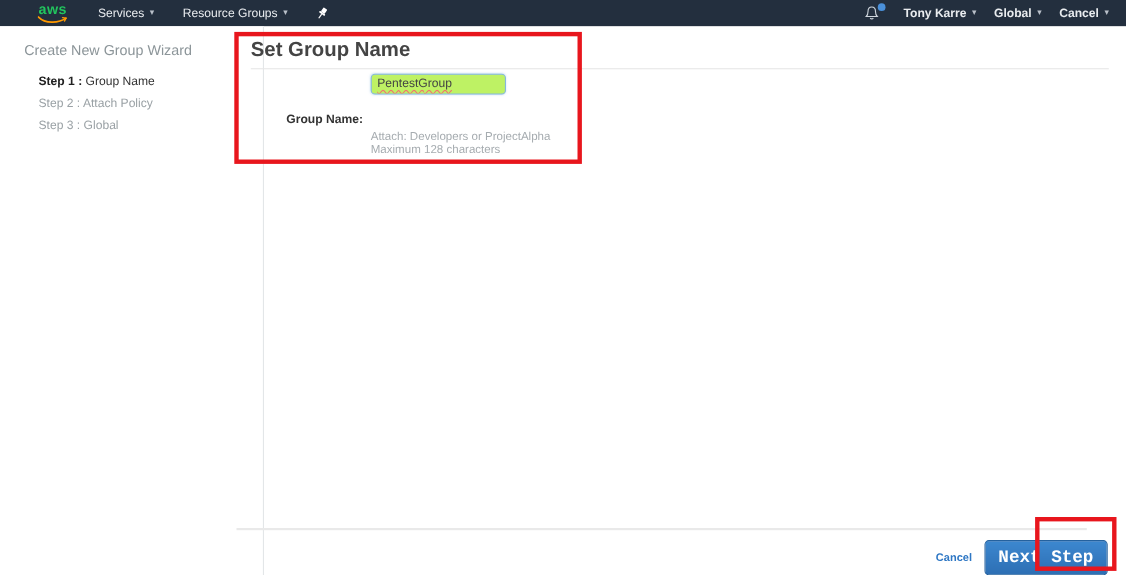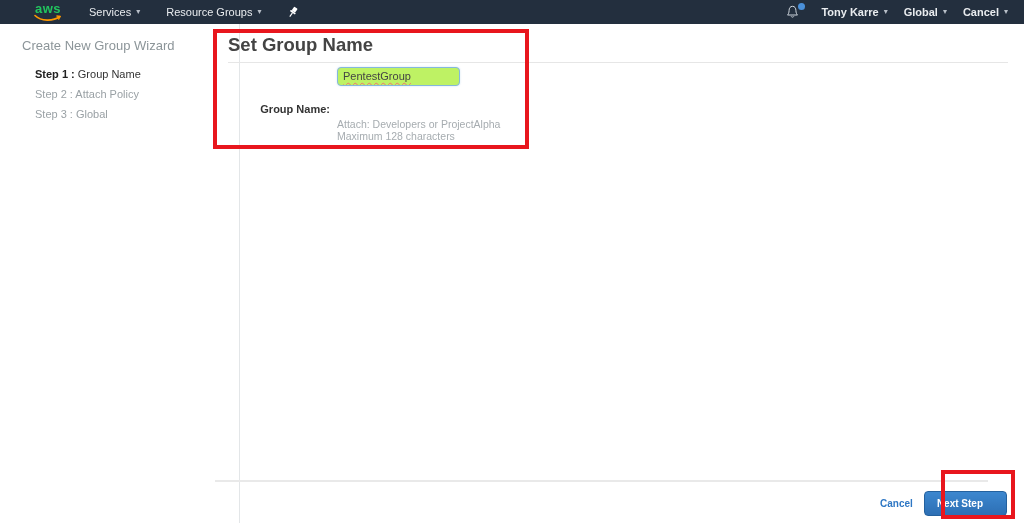--- a/index.html
+++ b/index.html
@@ -43,23 +43,23 @@
   .text-input { width:123px; height:19px; border:1px solid #85b8dd; border-radius:4px;
     background:#bef264; padding:2px 5px 12px 5px; font-size:11px; color:#444; cursor:text;
     box-shadow:0 0 2px rgba(130,180,220,.4); overflow:hidden; white-space:nowrap; }
   .text-input .misspelled { text-decoration:underline; text-decoration-style:wavy;
     text-decoration-color:#f2736e; text-decoration-thickness:1px; text-underline-offset:2px; }
   .field-hints { margin:3px 0 0 133px; font-size:10.5px; color:#a6acb0; line-height:12px; }
 
   .footer-divider { position:absolute; left:215px; top:456px; width:773px; height:2px; background:#e9e9e9; }
   .footer-actions { position:absolute; top:467px; right:17px; display:flex; align-items:center; gap:11px; }
   .cancel-link { font-size:10px; font-weight:bold; color:#2e77c4; text-decoration:none; cursor:pointer; }
-  .primary-btn { font-family:Liberation Sans, sans-serif; font-size:10px; font-weight:bold; color:#fff;
+  .primary-btn { font-family:Liberation Mono, monospace; font-size:16px; font-weight:bold; color:#fff;
     background:linear-gradient(#3c87cf,#2d6fb4); border:1px solid #24619e; border-radius:4px;
-    padding:6px 23px 6px 12px; cursor:pointer; }
+    padding:6px 12px 6px 12px; cursor:pointer; }
 
   
   .annotation { position:absolute; border:4px solid #e8161d; pointer-events:none; z-index:50; }
   .annotation.box-1 { left:213px; top:5px; width:316px; height:120px; }
   .annotation.box-2 { left:941px; top:446px; width:74px; height:49px; }
 </style>
 </head>
 <body>
 
 <div class="navbar">

